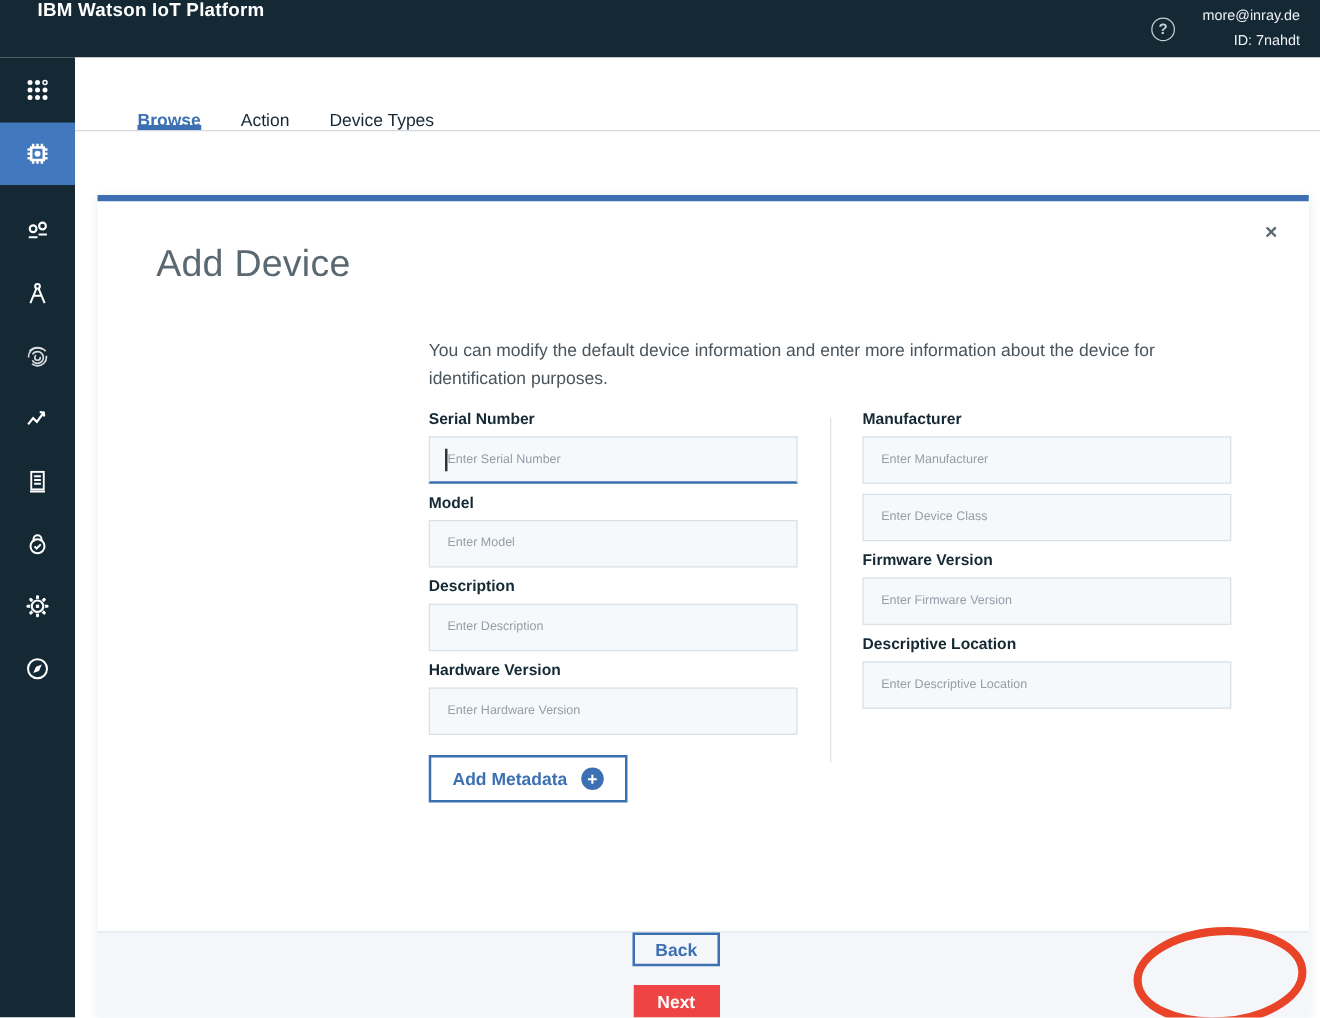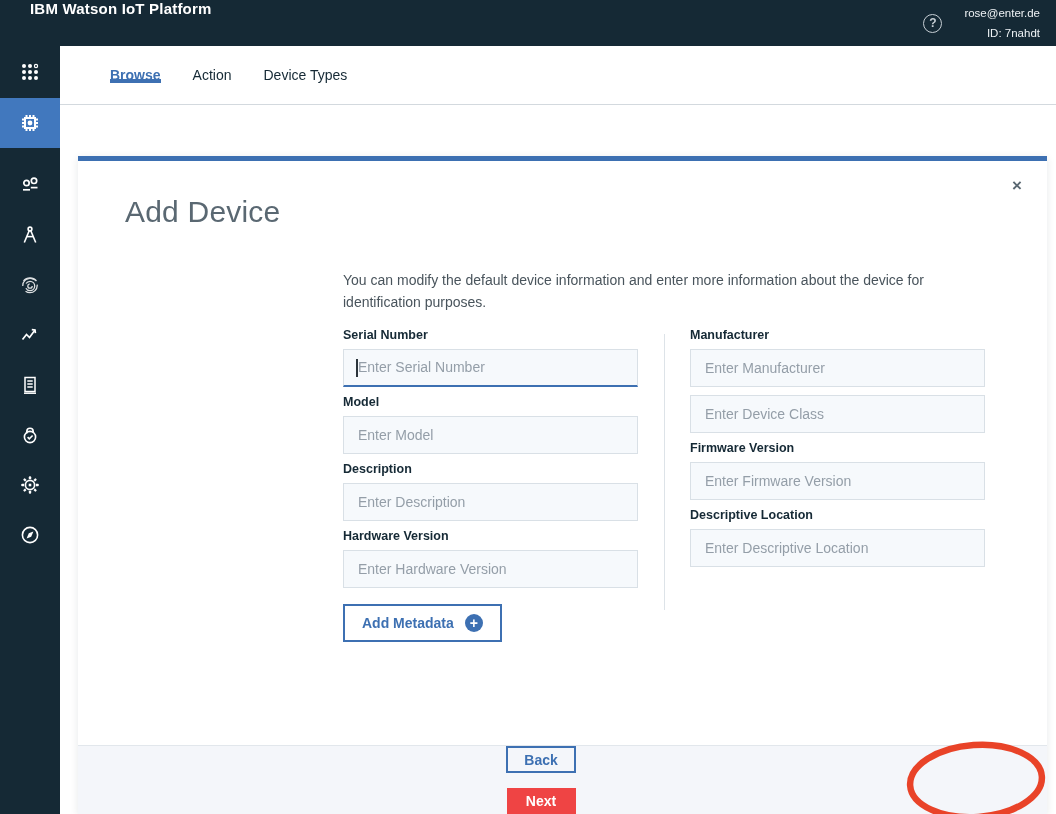--- a/index.html
+++ b/index.html
@@ -28,21 +28,21 @@
   }
   .side-item { width:60px; height:50px; display:flex; align-items:center; justify-content:center; cursor:pointer; }
   .side-item.first { height:52px; }
   .side-item.selected { background:#4178be; }
   .side-gap { height:12px; }
   .side-item svg { display:block; }
   
   .tabbar {
     position:absolute; left:60px; top:46px; width:996px; height:59px;
     background:#fff; border-bottom:1px solid #d3d9de;
-    display:flex; align-items:center; padding-left:50px; gap:32px;
+    display:flex; align-items:flex-end; padding-left:50px; gap:32px;
   }
   .tab { position:relative; display:flex; align-items:center; font-size:14px; color:#152935; cursor:pointer; }
   .tab.active { color:#3d70b2; font-weight:bold; }
   .tab.active::after { content:""; position:absolute; left:0; right:0; bottom:0; height:4px; background:#3d70b2; }
   
   .modal {
     position:absolute; left:78px; top:156px; width:969px; height:658px;
     background:#fff; box-shadow:0 2px 8px rgba(21,41,53,.10);
   }
   .modal-topline { height:5px; background:#3d70b2; }
@@ -74,21 +74,21 @@
   .wizard-desc { width:600px; font-size:14px; color:#49545c; line-height:1.6; }
   .form-grid { display:flex; margin-top:14px; }
   .form-col { width:295px; flex:none; }
   .form-spacer { width:52px; flex:none; display:flex; justify-content:center; }
   .v-divider { width:1px; background:#dde3e8; margin-top:6px; height:276px; }
   .field { margin-bottom:8px; }
   .flabel { display:block; font-size:12.5px; font-weight:bold; color:#152935; margin-bottom:7px; }
   .input-wrap { position:relative; }
   .tinput {
     width:100%; height:38px; background:#f6f9fc; border:1px solid #d9e0e6;
-    padding:0 14px; font-size:14px; color:#152935; outline:none;
+    padding:0 14px; font-size:10px; color:#152935; outline:none;
     font-family:"Liberation Sans", sans-serif;
   }
   .tinput::placeholder { color:#949ea8; opacity:1; }
   .input-wrap.focused .tinput { border-bottom:2px solid #3d70b2; }
   .caret { position:absolute; left:13px; top:10px; width:1.5px; height:18px; background:#2b343b; }
   .add-meta-btn {
     margin-top:8px; height:38px; display:inline-flex; align-items:center; gap:11px;
     padding:0 17px; background:#fff; border:2px solid #3d70b2; cursor:pointer;
     color:#3d70b2; font-size:14px; font-weight:bold; font-family:"Liberation Sans", sans-serif;
   }
@@ -112,21 +112,21 @@
 </head>
 <body>
 
 <div class="header">
   <div class="header-title">IBM Watson IoT Platform</div>
   <div class="header-right">
     <div class="help-circle">
       <span>?</span>
     </div>
     <div class="user-info">
-      <div>rose@enter.de</div>
+      <div>more@inray.de</div>
       <div>ID: 7nahdt</div>
     </div>
   </div>
 </div>
 
 <div class="sidebar">
   <div class="side-item first">
     <svg width="24" height="24" viewBox="0 0 24 24">
       <g fill="#fff">
         <circle cx="6" cy="6" r="2"></circle>

